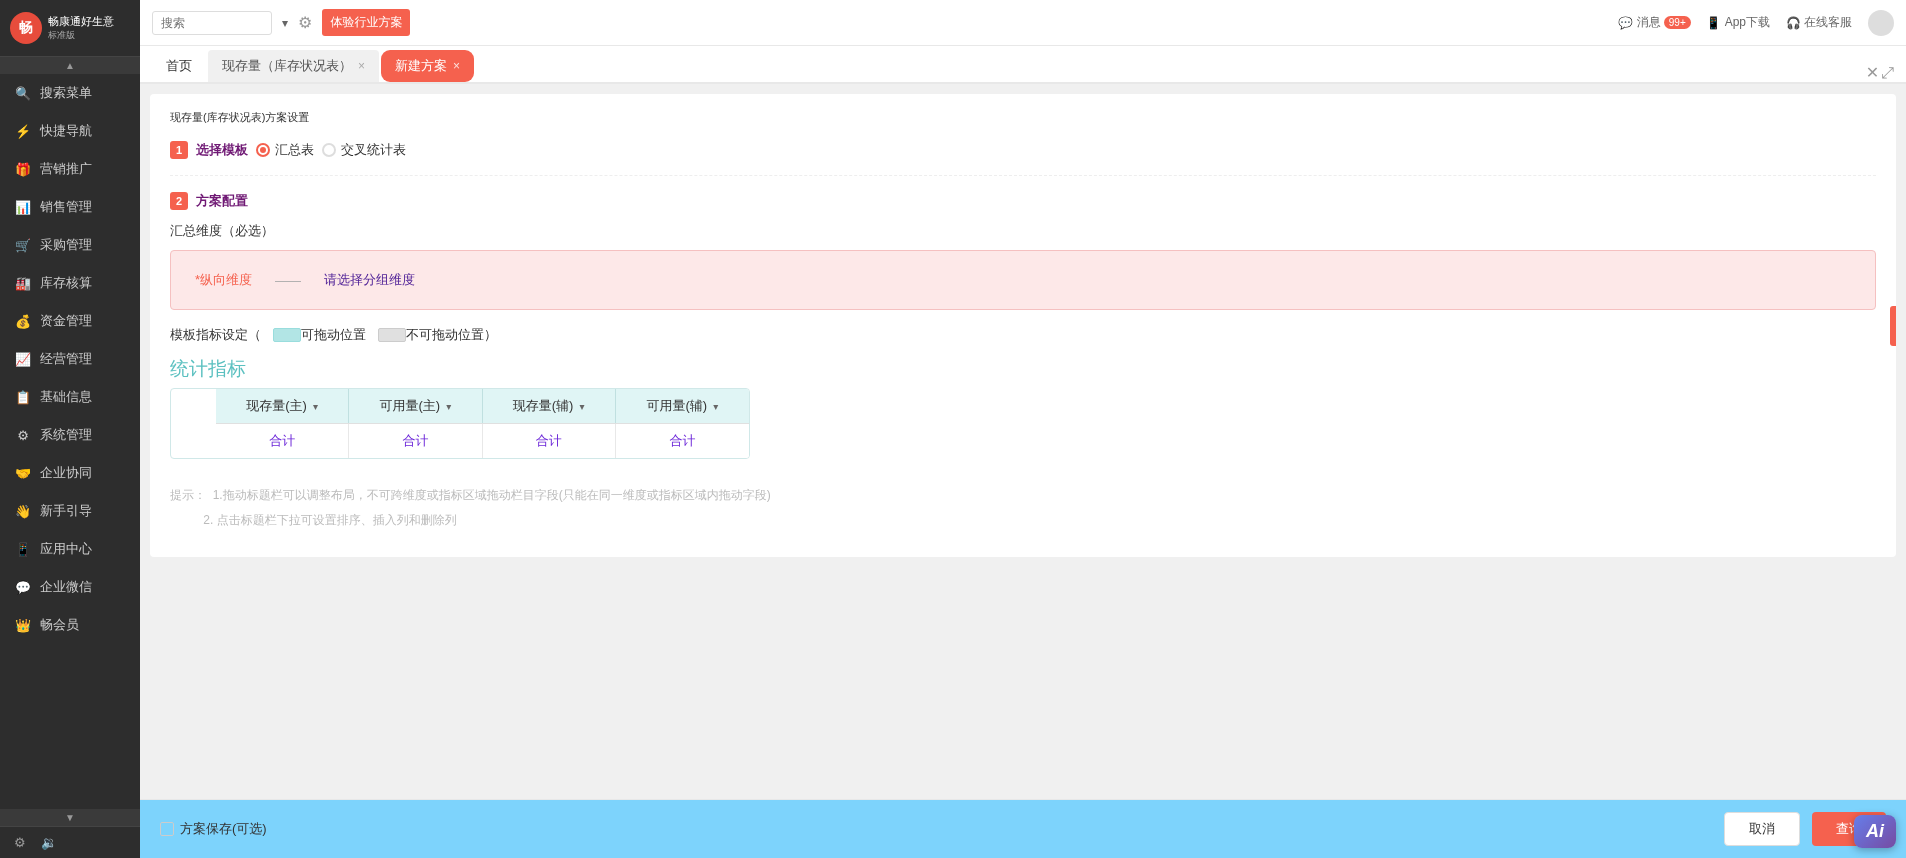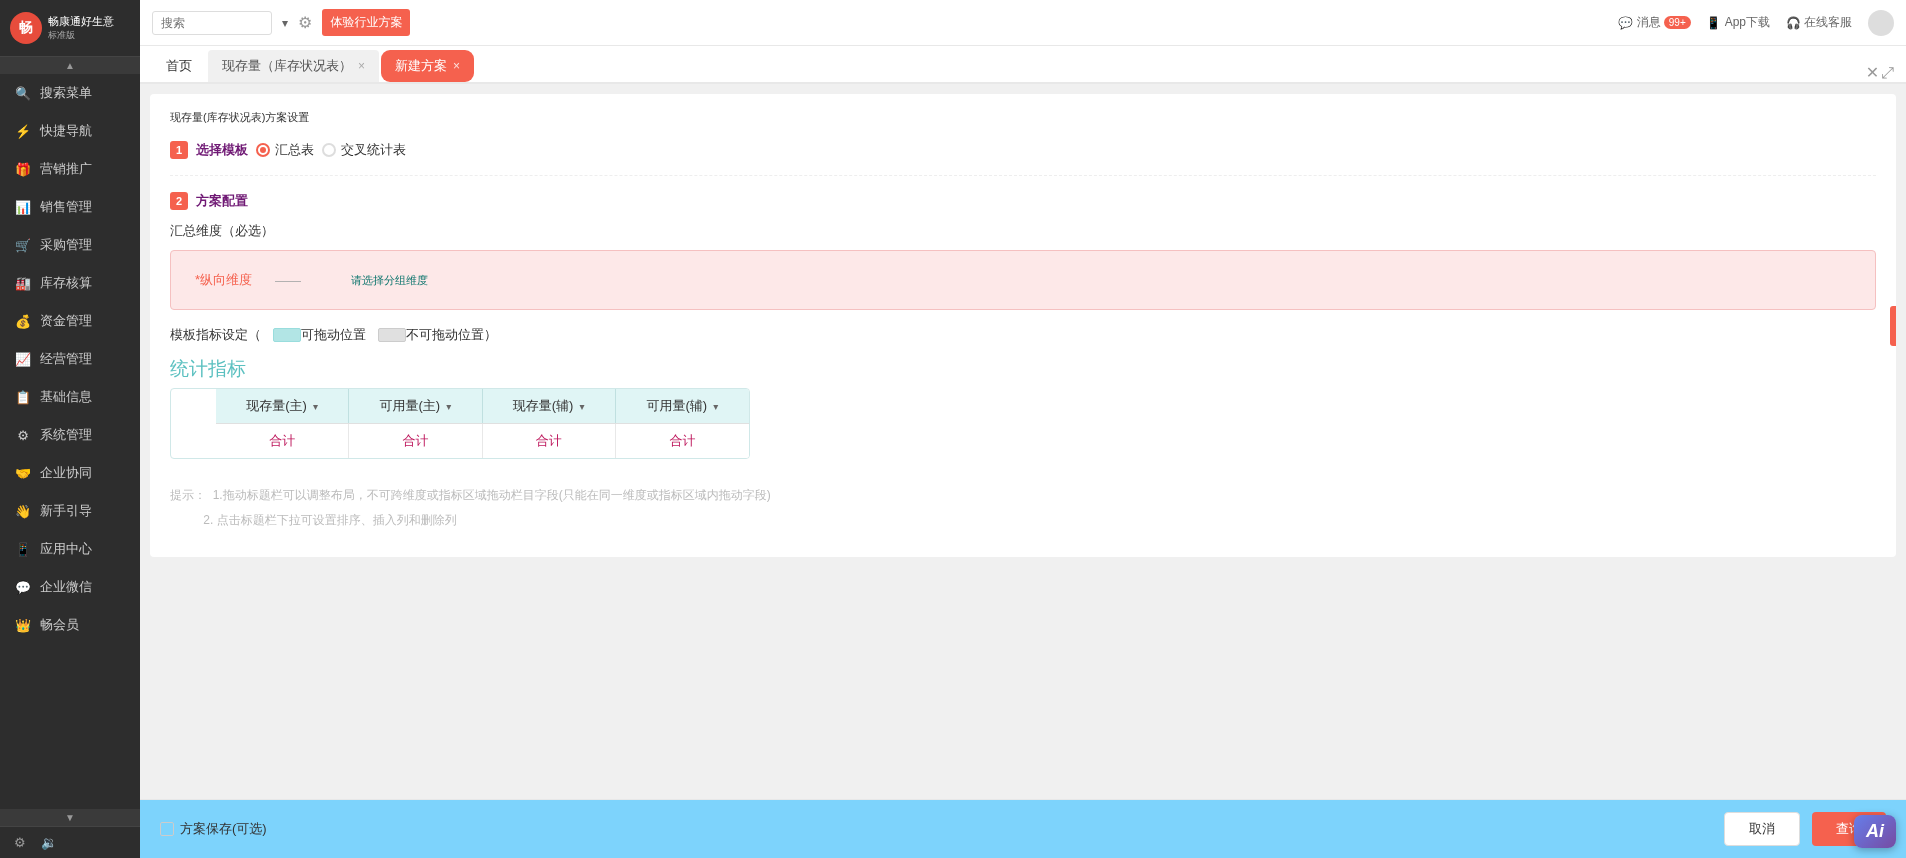--- a/index.html
+++ b/index.html
@@ -274,21 +274,21 @@
       border: 1px solid #f5c0c0;
       border-radius: 4px;
       padding: 20px 24px;
       margin-bottom: 16px;
       display: flex;
       align-items: center;
       gap: 16px;
     }
     .dimension-label { color: #f5614e; font-size: 13px; }
     .dimension-dash { color: #aaa; flex: 0 0 40px; text-align: center; }
-    .dimension-placeholder { color: #0f766e; font-size: 11px; margin-left: 27px; }
+    .dimension-placeholder { color: #4c1d95; font-size: 13px; }
 
     
     .indicator-settings {
       display: flex;
       align-items: center;
       gap: 12px;
       margin-bottom: 12px;
       font-size: 13px;
       color: #333;
     }
@@ -340,21 +340,21 @@
       display: grid;
       grid-template-columns: 1fr 1fr 1fr 1fr;
       background: #fff;
       border-top: 1px solid #e0e0e0;
     }
     .stats-cell {
       padding: 8px 12px;
       text-align: center;
       border-right: 1px solid #e8e8e8;
       font-size: 13px;
-      color: #be185d;
+      color: #6d28d9;
     }
     .stats-cell:last-child { border-right: none; }
 
     
     .tips-section {
       margin-top: 12px;
       font-size: 12px;
       color: #bbb;
       padding: 8px 0;
     }

